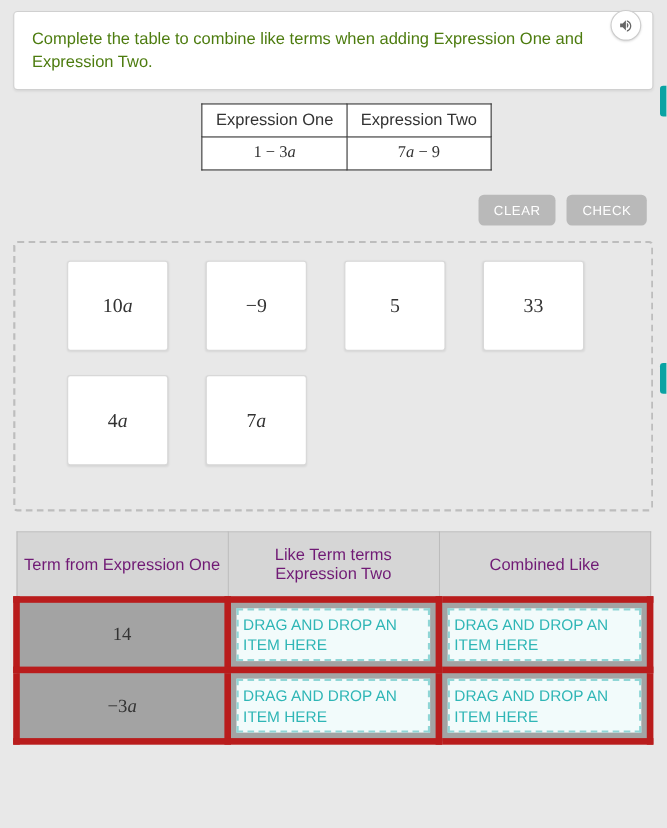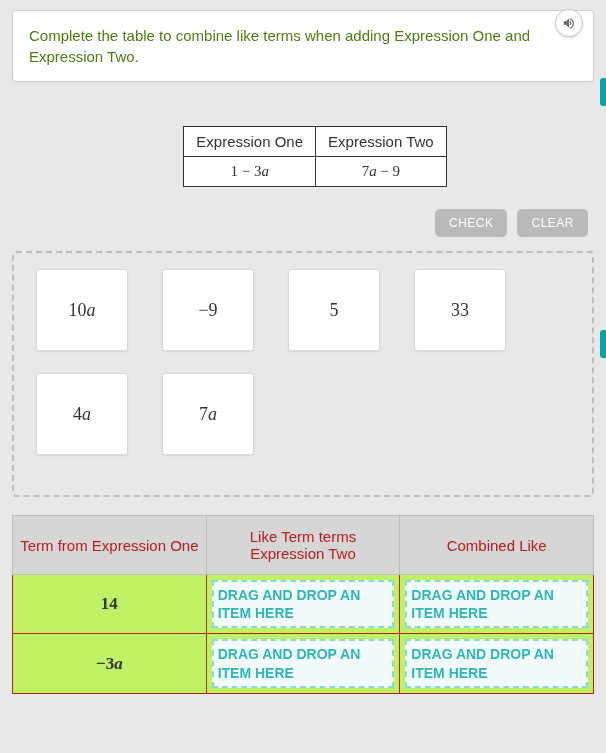--- a/index.html
+++ b/index.html
@@ -44,21 +44,21 @@
       width: 6px;
       height: 28px;
       background: #0aa3a3;
       border-radius: 3px 0 0 3px;
     }
     .right-tab.t1 { top: 78px; }
     .right-tab.t2 { top: 330px; }
     .given-wrap {
       display: flex;
       justify-content: center;
-      margin-top: 44px;
+      margin-top: 12px;
       padding-left: 24px;
     }
     .given-table {
       border-collapse: collapse;
       background: #fff;
     }
     .given-table th, .given-table td {
       border: 1px solid #333;
       padding: 6px 12px;
       text-align: center;
@@ -89,20 +89,21 @@
       margin: 4px 12px 0 12px;
       border: 2px dashed #bdbdbd;
       border-radius: 4px;
       padding: 16px 20px 18px 22px;
       min-height: 210px;
     }
     .pool-row {
       display: flex;
       gap: 34px;
       margin-bottom: 22px;
+      margin-left: 25px;
     }
     .tile {
       width: 92px;
       height: 82px;
       background: #fff;
       border: 1px solid #d8d8d8;
       border-radius: 3px;
       display: flex;
       align-items: center;
       justify-content: center;
@@ -117,31 +118,30 @@
       margin: 18px 12px 0 12px;
       width: calc(100% - 24px);
       border-collapse: collapse;
       table-layout: fixed;
     }
     .answer-table th {
       background: #d6d6d6;
       border: 1px solid #bcbcbc;
       padding: 12px 6px;
       font-weight: normal;
-      color: #b91c1c;
+      color: #701a75;
       font-size: 15px;
     }
     .answer-table td {
-      border: 1px solid #b91c1c;
-      background: #bef264;
+      border: 6px solid #b91c1c;
+      background: #a3a3a3;
       padding: 0;
       height: 58px;
       text-align: center;
       vertical-align: middle;
-      font-weight: bold;
     }
     .answer-table td.given-cell {
       font-family: "Times New Roman", serif;
       font-size: 17px;
       color: #333;
     }
     .answer-table td.given-cell .var { font-style: italic; }
     .dropzone {
       margin: 5px;
       height: calc(100% - 10px);
@@ -181,22 +181,22 @@
     </tr>
     <tr>
       <td><span>1 − 3</span><span class="var">a</span></td>
       <td><span>7</span><span class="var">a</span><span> − 9</span></td>
     </tr>
   </tbody>
     </table>
 </div>
 
 <div class="btn-row">
+  <button class="btn">CLEAR</button>
   <button class="btn">CHECK</button>
-  <button class="btn">CLEAR</button>
 </div>
 
 <div class="drag-pool">
   <div class="pool-row">
     <div class="tile">
         <span>10</span>
         <span class="var">a</span>
       </div>
     <div class="tile">
         <span>−9</span>

